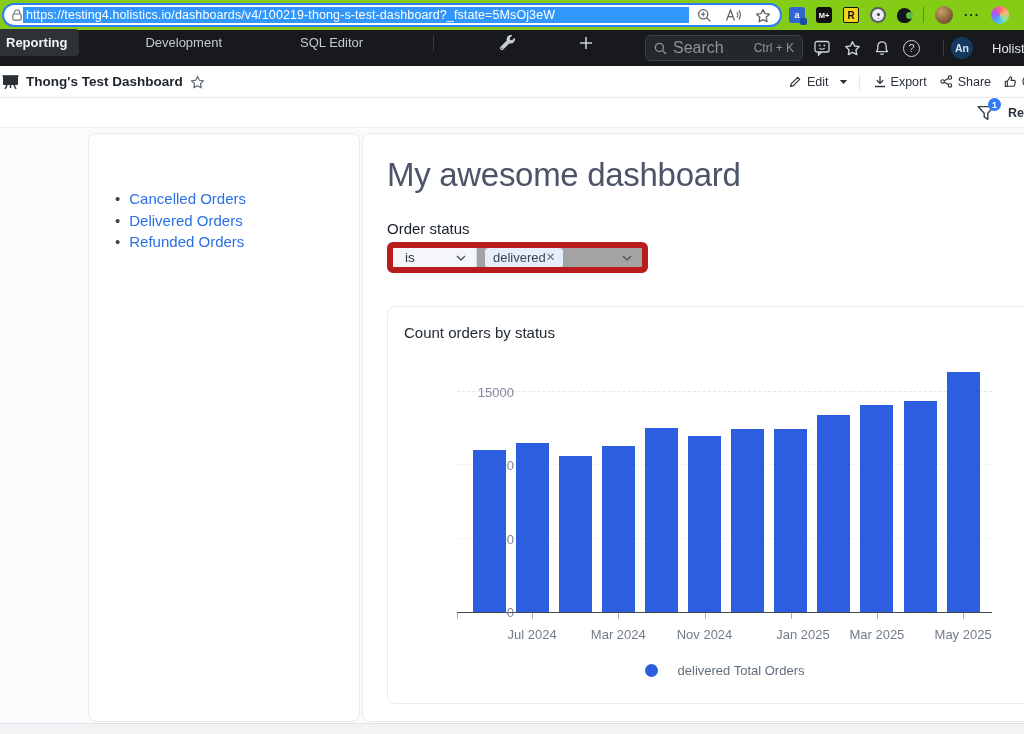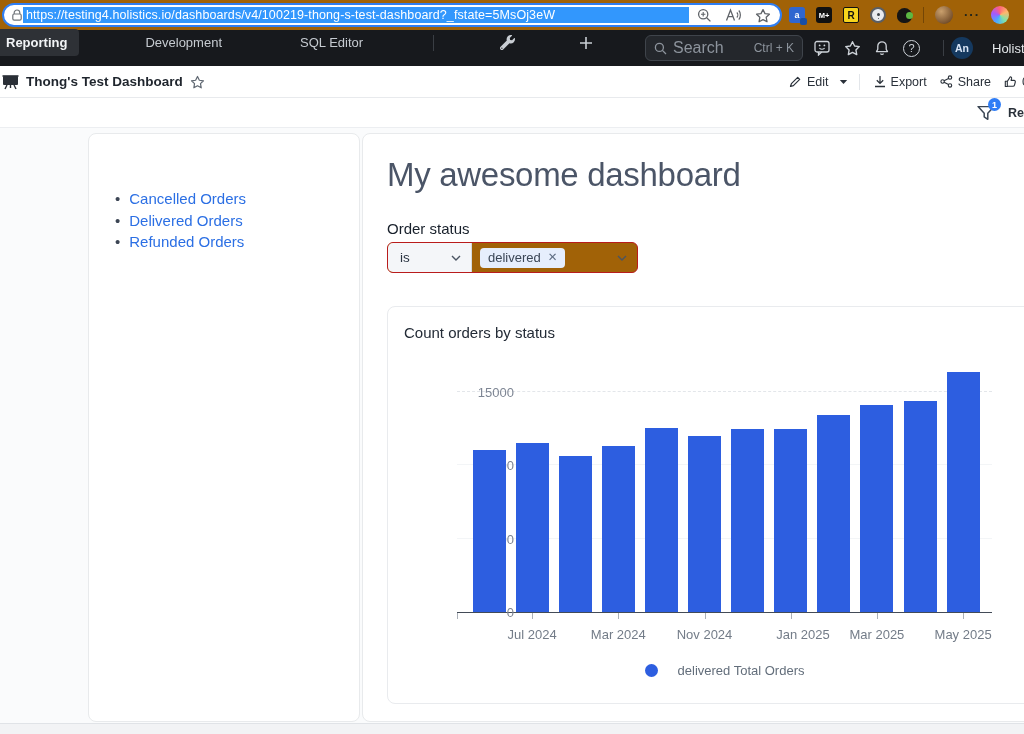--- a/index.html
+++ b/index.html
@@ -1,21 +1,21 @@
 <!DOCTYPE html>
 <html><head>
 <meta charset="utf-8">
 <style>
   * { margin:0; padding:0; box-sizing:border-box; }
   html,body { width:1024px; height:734px; overflow:hidden; font-family:"Liberation Sans", sans-serif; background:#fafbfc; }
   .screen { position:relative; width:1024px; height:734px; overflow:hidden; }
   .icon { display:inline-flex; align-items:center; justify-content:center; flex:none; }
 
   
-  .browser-bar { position:absolute; left:0; top:0; width:1024px; height:30px; background:#a16207; }
+  .browser-bar { position:absolute; left:0; top:0; width:1024px; height:30px; background:#84cc16; }
   .url-pill { position:absolute; left:2px; top:3px; width:780px; height:24px; background:#fff;
               border:2px solid #2f7ef3; border-radius:13px; display:flex; align-items:center; padding:0 9px 0 7px; }
   .url-text { background:#3297fd; color:#fff; font-size:12.5px; white-space:nowrap; overflow:hidden;
               flex:1 1 auto; padding:1px 3px; letter-spacing:.1px; }
   .pill-icons { display:flex; gap:13px; color:#5f6368; margin-left:8px; }
   .ext-row { position:absolute; left:789px; top:0; height:30px; display:flex; align-items:center; gap:11px; }
   .ext-sq { width:16px; height:16px; border-radius:3px; font-size:9px; font-weight:bold; display:flex; align-items:center; justify-content:center; }
   .ext-translate { background:#2f66d0; color:#fff; position:relative; }
   .ext-translate::after { content:""; position:absolute; right:-2px; bottom:-2px; width:7px; height:7px; background:#174ea6; border-radius:2px; }
   .ext-m { background:#111; color:#fff; font-size:7.5px; }
@@ -74,25 +74,25 @@
                     border-left:5px solid transparent; border-right:5px solid transparent; border-top:7px solid #fff; }
   .bm-title { font-size:15px; font-weight:bold; color:#222936; }
   .bm-links { position:absolute; left:26px; top:54px; list-style:none; }
   .bm-links li { display:flex; align-items:center; height:21.5px; }
   .bm-links li::before { content:"•"; color:#3c4554; margin-right:9px; font-size:15px; }
   .bm-link { color:#2b6fe4; font-size:15px; text-decoration:none; }
 
   .main-card { left:362px; top:5px; width:680px; height:589px; }
   .dash-title { position:absolute; left:24px; top:22px; font-size:33px; font-weight:500; color:#4b5567; letter-spacing:-.3px; white-space:nowrap; }
   .filter-label { position:absolute; left:24px; top:86px; font-size:15px; font-weight:500; color:#18202b; }
-  .filter-control { position:absolute; left:24px; top:108px; height:31px; display:flex; border:1px solid #b91c1c; border-radius:6px; background:#a16207; overflow:hidden; }
+  .filter-control { position:absolute; left:24px; top:108px; height:31px; display:flex; border:6px solid #b91c1c; border-radius:6px; background:#a3a3a3; overflow:hidden; }
   .fc-operator { width:84px; background:#f4f6f9; border-right:1px solid #d5dbe2; display:flex; align-items:center; padding:0 10px 0 12px; gap:6px; font-size:13.5px; color:#2a3442; }
   .fc-operator .chev { margin-left:auto; color:#4a5462; }
   .fc-values { width:165px; display:flex; align-items:center; padding:0 10px 0 8px; gap:6px; }
-  .fc-chip { background:#e6eefc; border-radius:4px; padding:2.5px 8px; font-size:13px; color:#3a4656; display:flex; align-items:center; gap:7px; }
+  .fc-chip { background:#e6eefc; border-radius:4px; padding:2.5px 8px; font-size:13px; color:#3a4656; display:flex; align-items:center; }
   .fc-chip .x { color:#5c6b80; font-size:11.5px; line-height:1; }
   .fc-values .chev { margin-left:auto; color:#4a5462; }
 
   
   .chart-card { position:absolute; left:24px; top:172px; width:717px; height:398px; border:1px solid #e9ebee; border-radius:8px; background:#fff; }
   .chart-title { position:absolute; left:16px; top:17px; font-size:15px; font-weight:500; color:#232b36; }
   .chart-plot { position:absolute; left:69px; top:63px; width:535px; height:242px; }
   .baseline { position:absolute; left:0; bottom:-1px; width:535px; height:1.5px; background:#434b57; }
   .bar { position:absolute; bottom:0; width:33px; }
   .gridline { position:absolute; left:0; width:535px; height:1px; background:#f3f5f7; }

